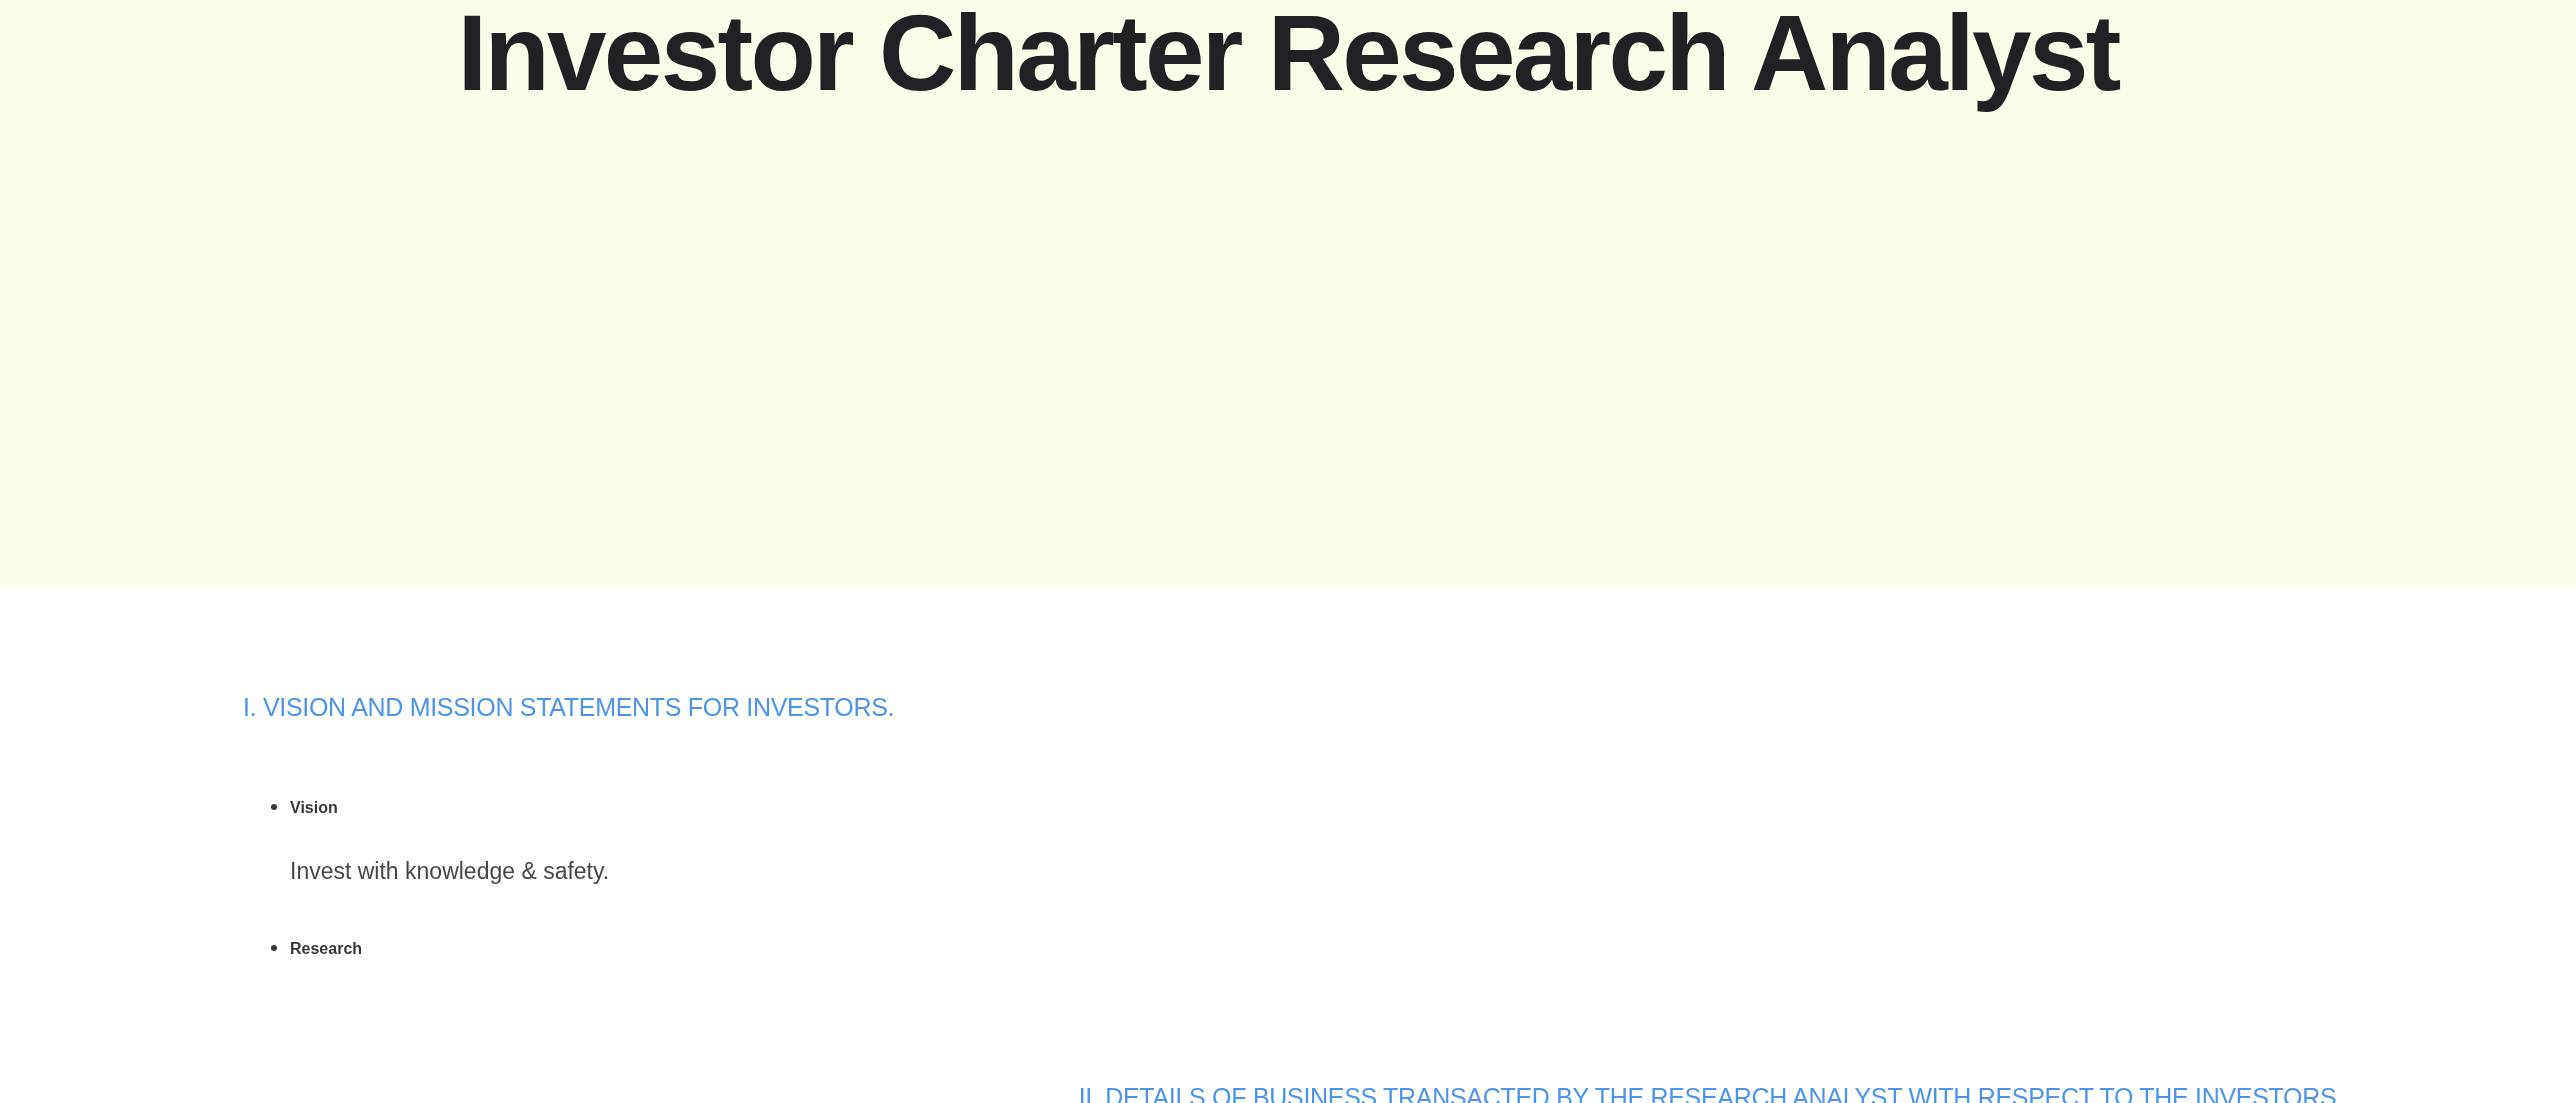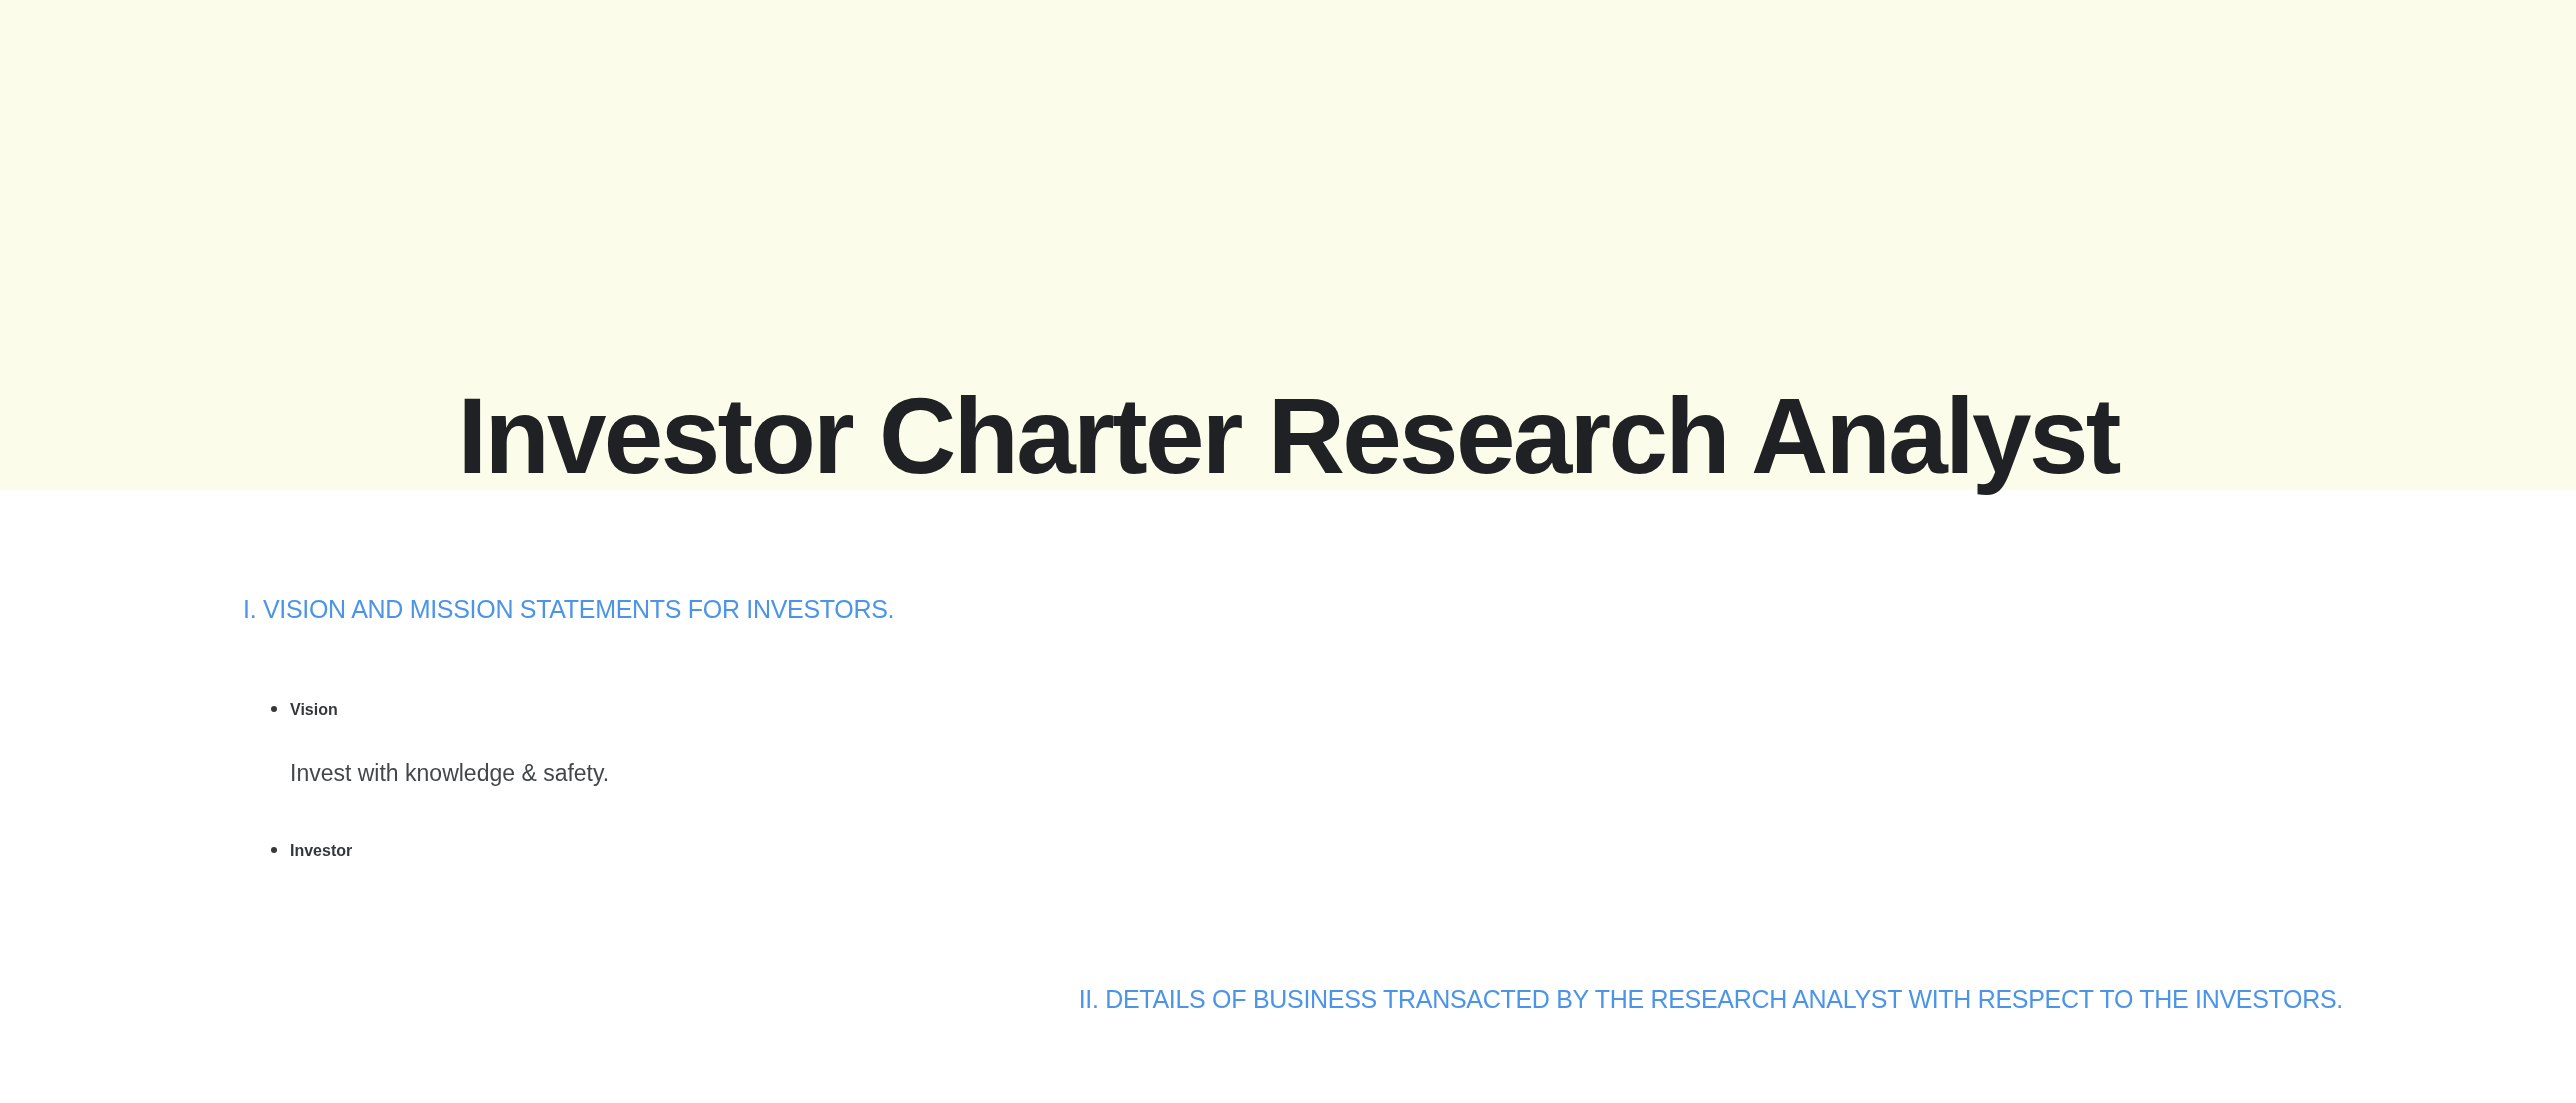--- a/index.html
+++ b/index.html
@@ -12,24 +12,24 @@
     width: 2576px;
     height: 1104px;
     overflow: hidden;
     background: #ffffff;
     font-family: "Liberation Sans", sans-serif;
   }
 
   
   .banner {
     width: 100%;
-    height: 490px;
+    height: 588px;
     background: #fbfce9;
     display: flex;
-    align-items: flex-end;
+    align-items: flex-start;
     justify-content: center;
   }
   .page-title {
     margin: 0;
     font-size: 107px;
     font-weight: 700;
     letter-spacing: -2.7px;
     line-height: 1;
     color: #202124;
     white-space: nowrap;
@@ -101,21 +101,21 @@
   <main class="content">
 
     <h2 class="section-heading first">I. VISION AND MISSION STATEMENTS FOR INVESTORS.</h2>
 
     <ul class="bullet-list">
       <li>
         <span class="li-label">Vision</span>
         <p class="li-text">Invest with knowledge &amp; safety.</p>
       </li>
       <li>
-        <span class="li-label">Investor</span>
+        <span class="li-label">Research</span>
       </li>
     </ul>
 
     <h2 class="section-heading second">II. DETAILS OF BUSINESS TRANSACTED BY THE RESEARCH ANALYST WITH RESPECT TO THE INVESTORS.</h2>
 
   </main>
 
 </div>
 
 

